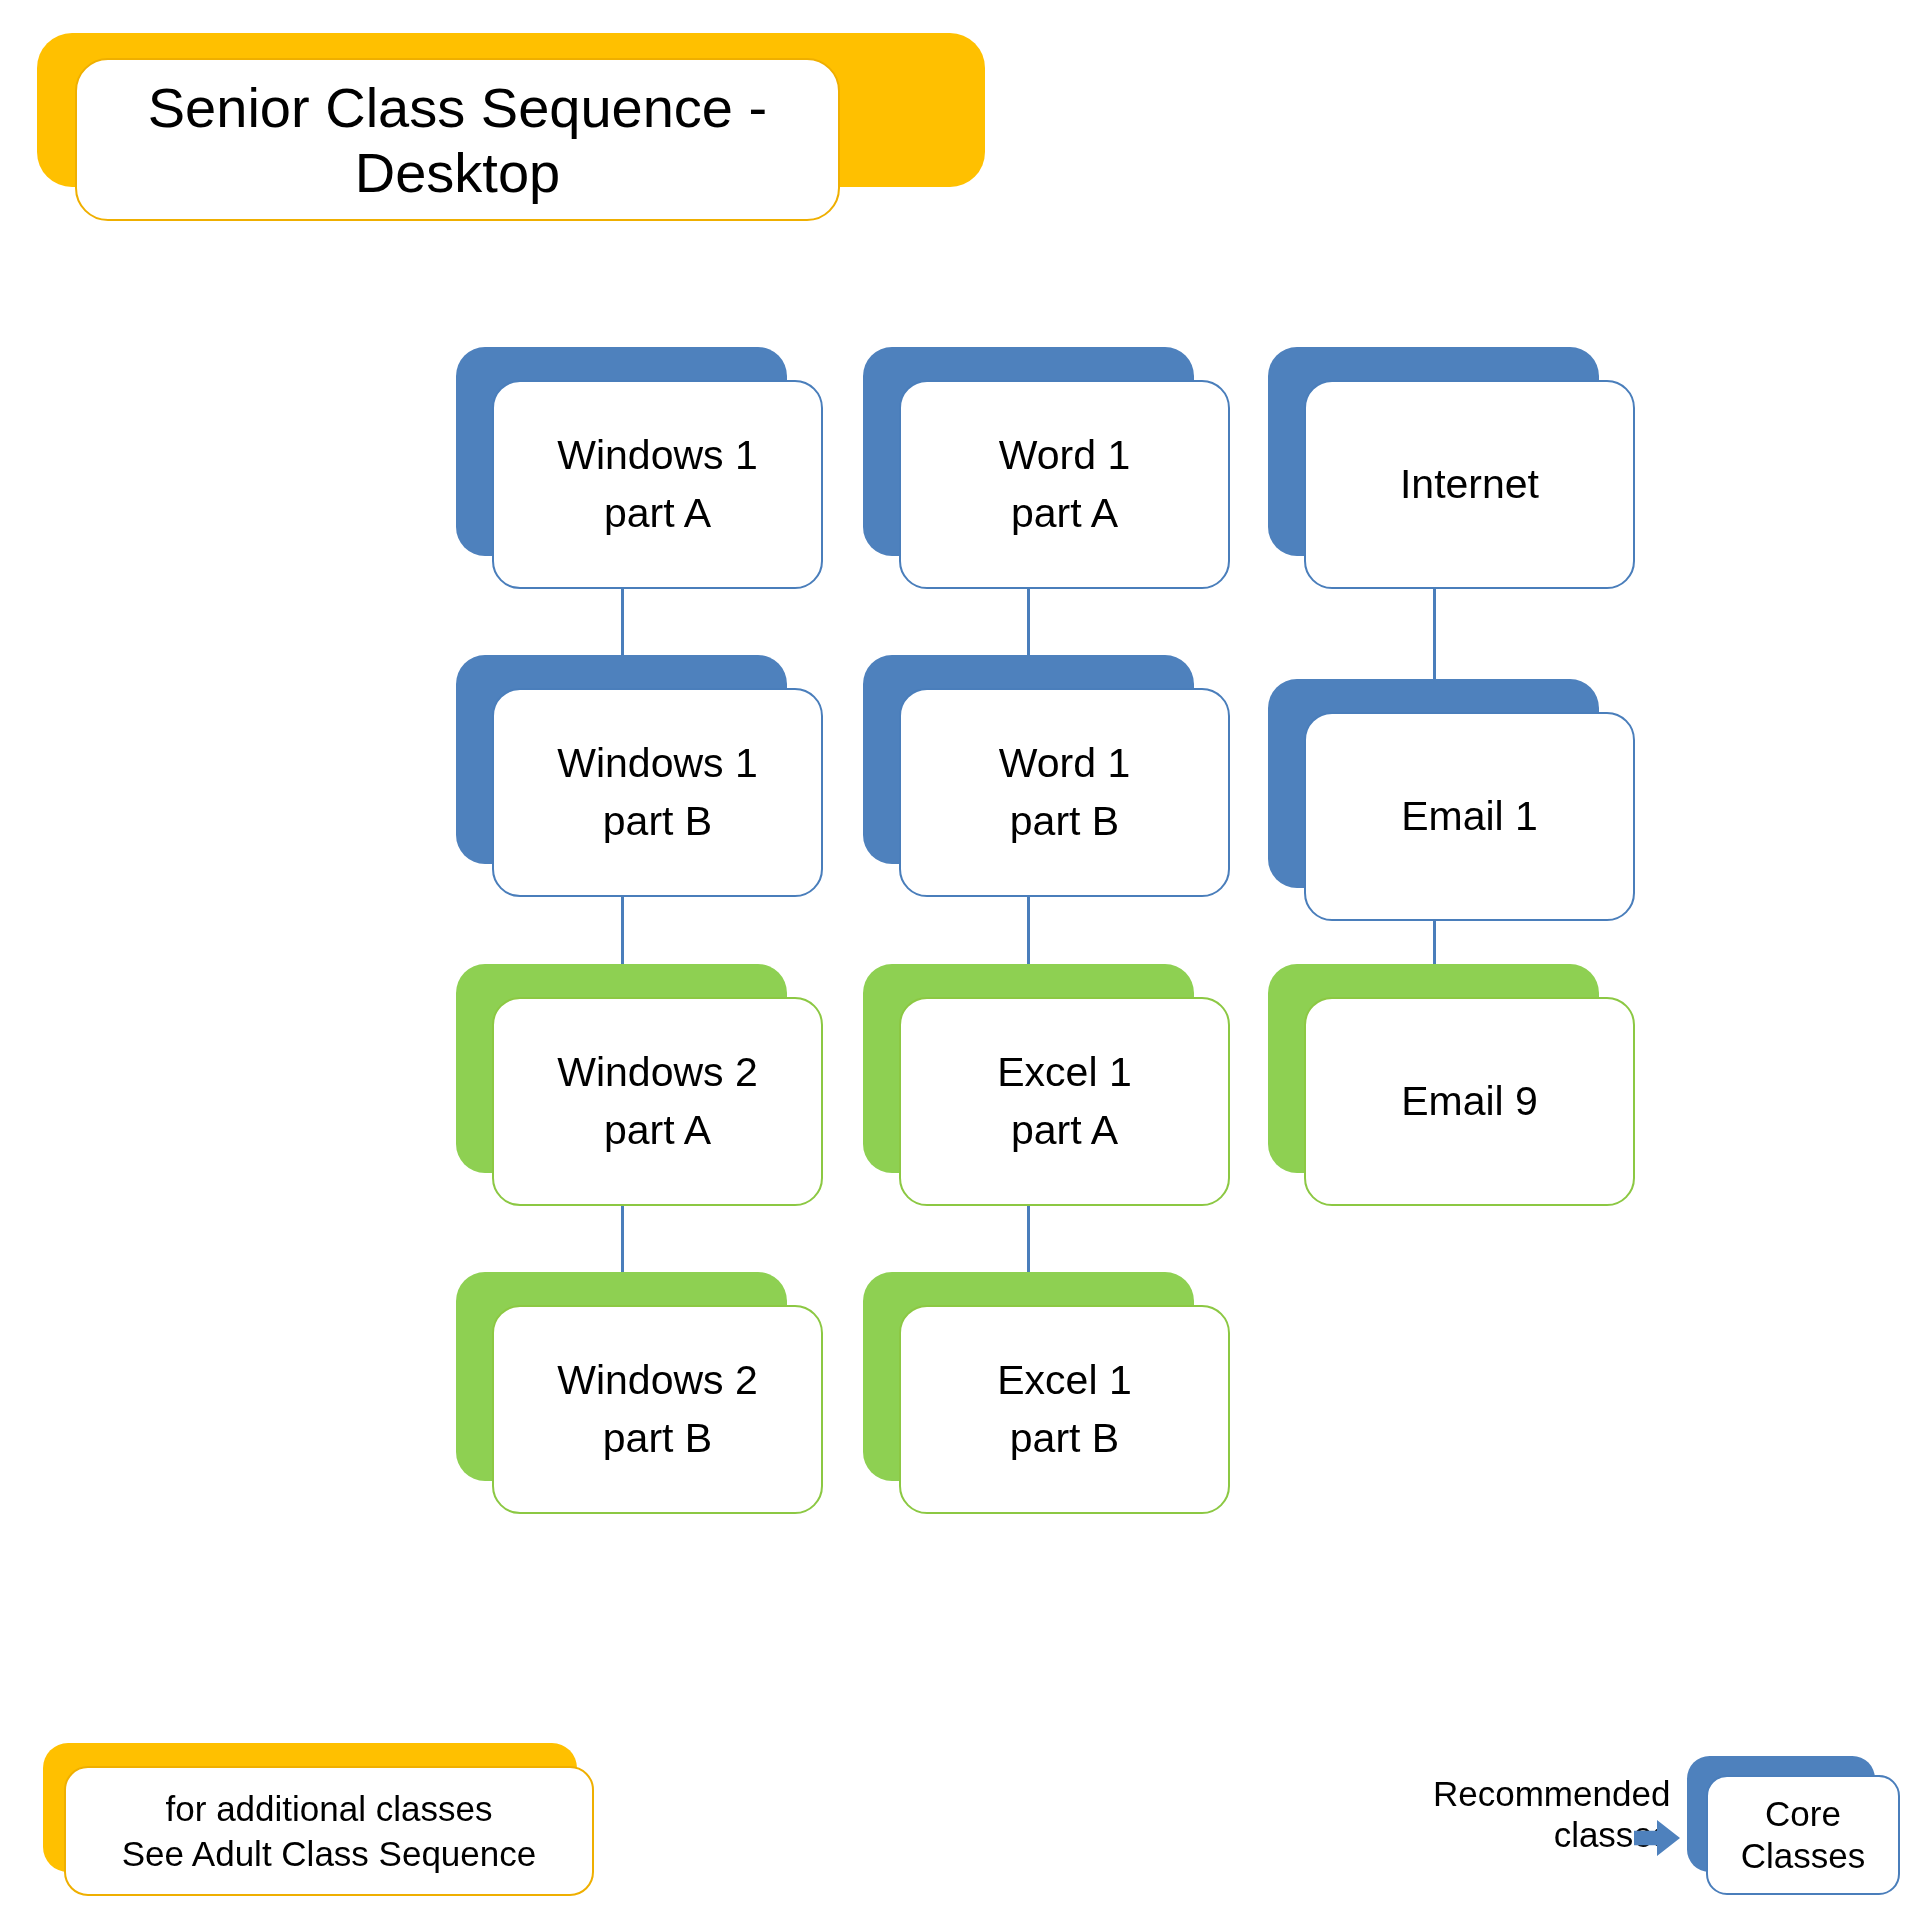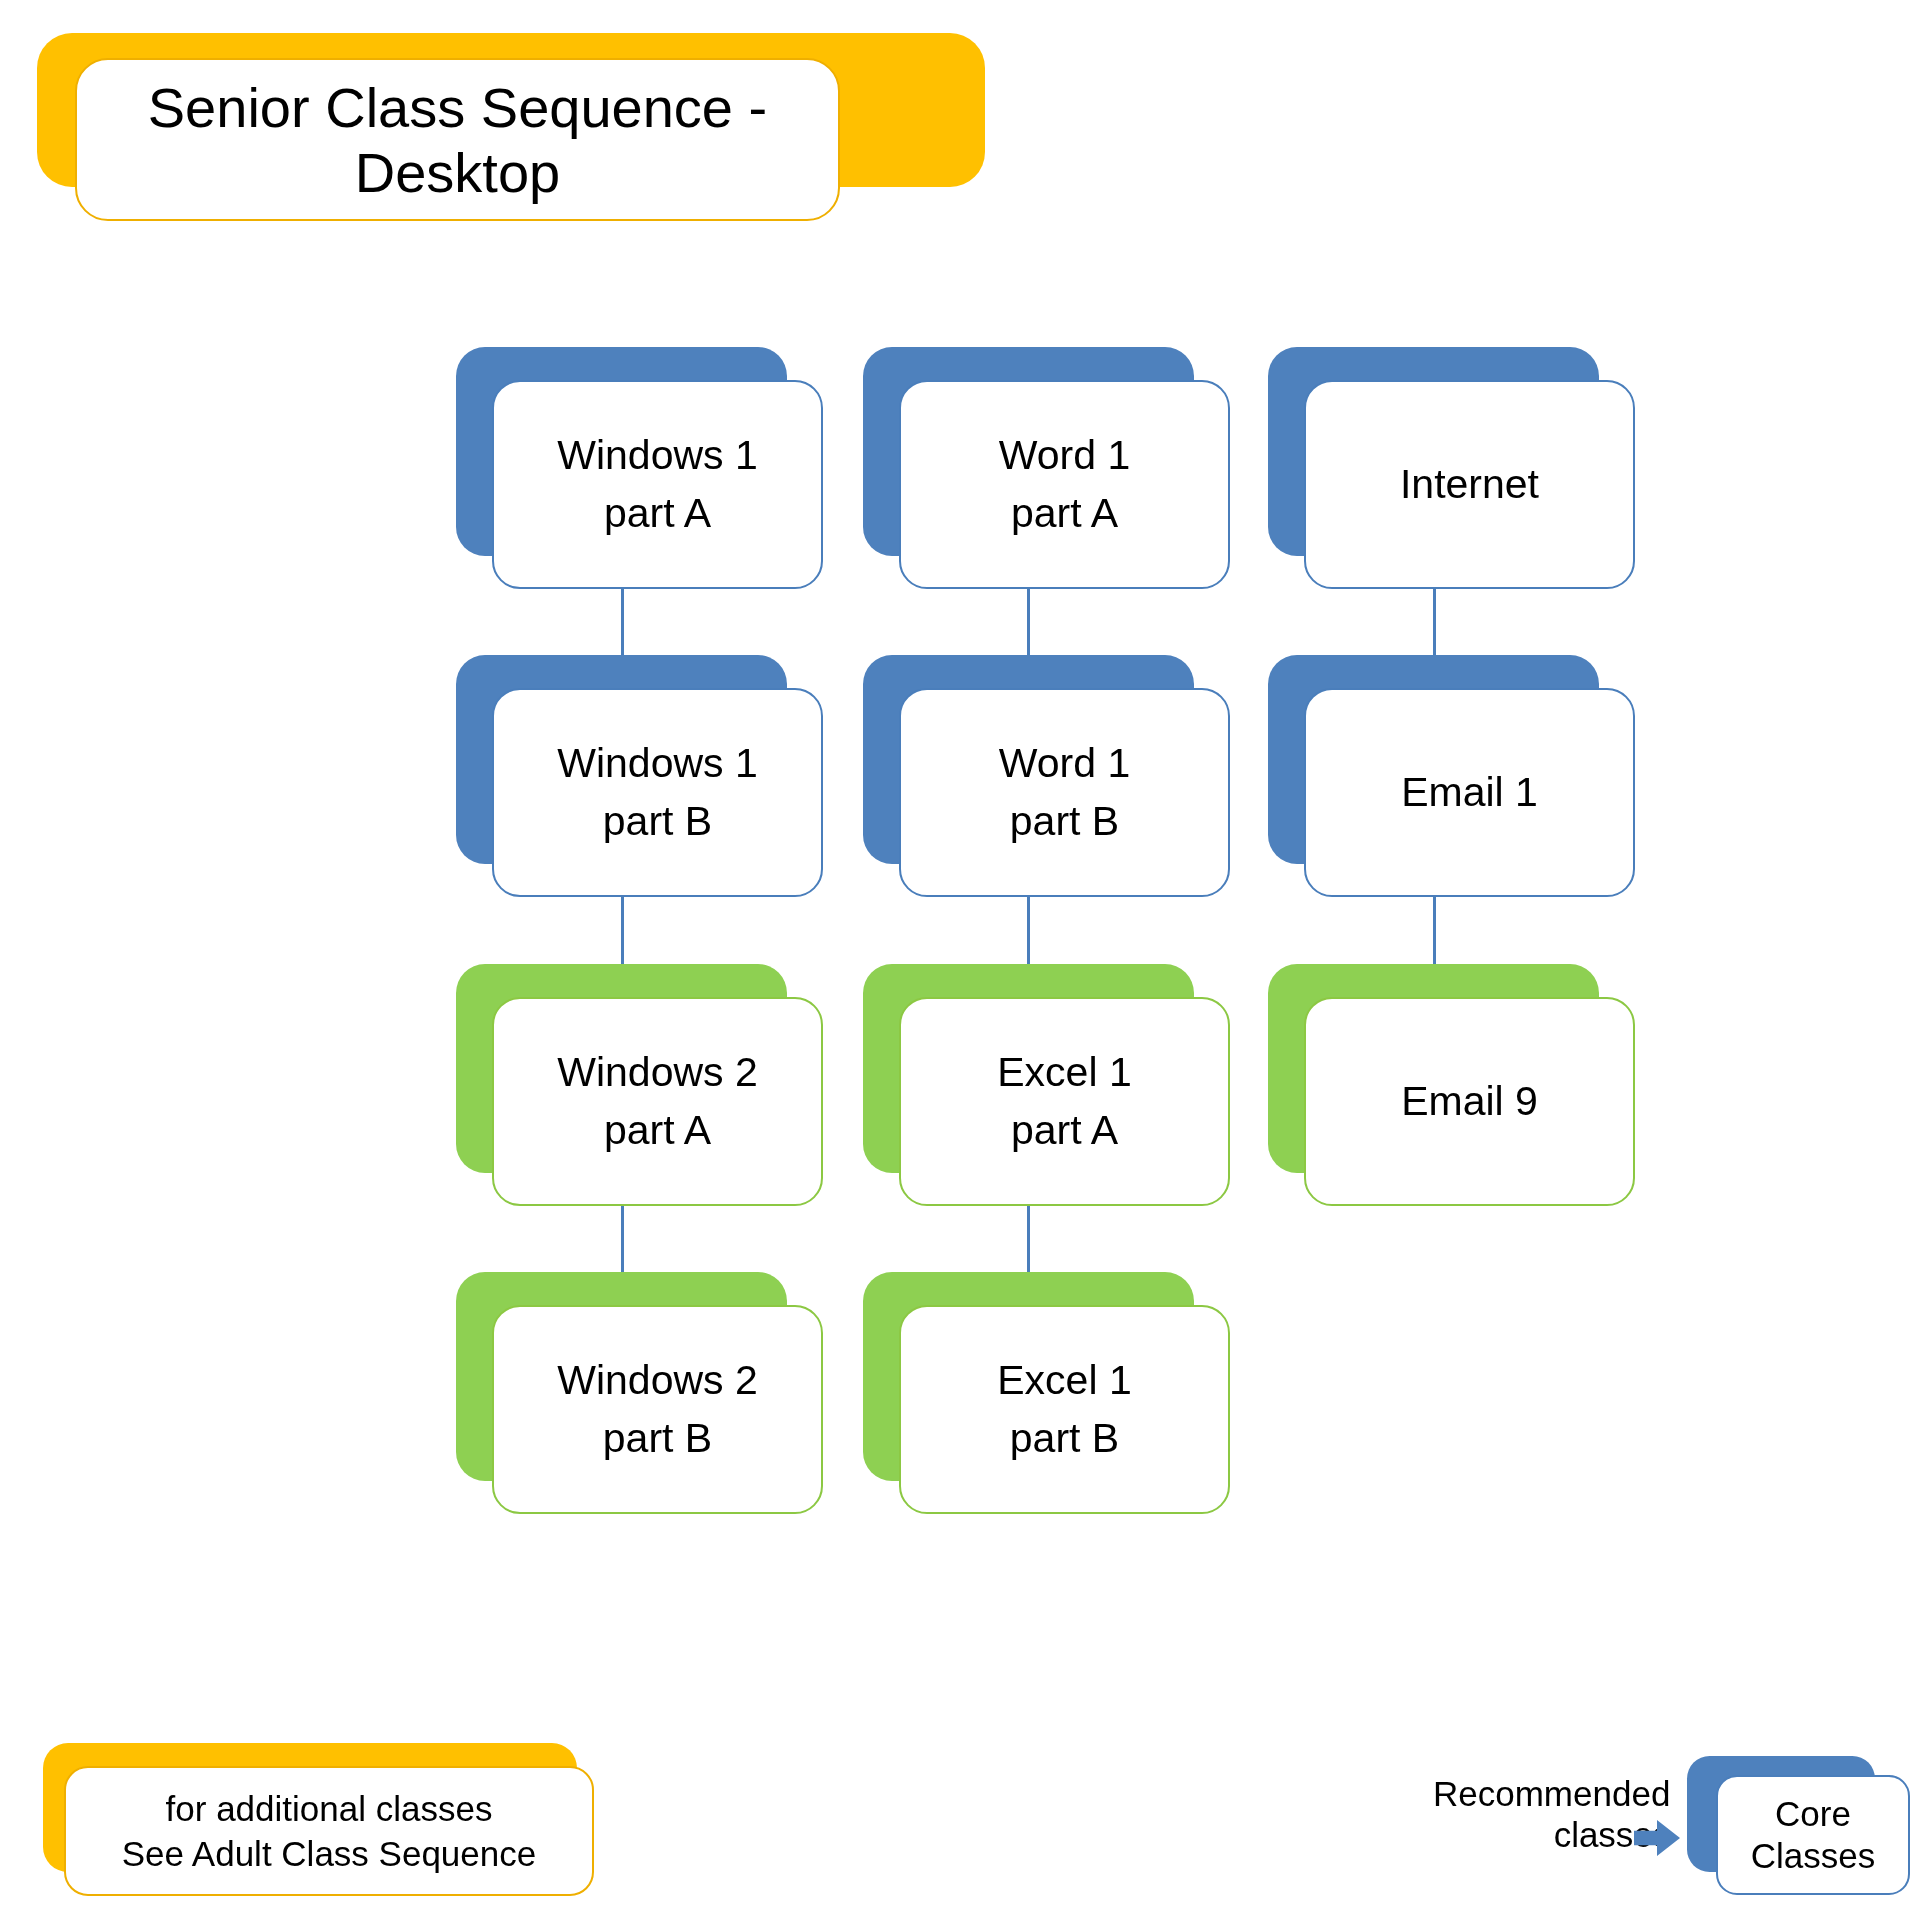--- a/index.html
+++ b/index.html
@@ -80,21 +80,21 @@
   }
   #legend-arrow {
     position: absolute;
     left: 1634px; top: 1820px;
     width: 46px; height: 36px;
     background: var(--blue);
     clip-path: polygon(0% 30%, 50% 30%, 50% 0%, 100% 50%, 50% 100%, 50% 70%, 0% 70%);
   }
   #core-group { left: 1662px; top: 1737px; width: 263px; height: 189px; }
   #core-group .card-back  { left: 25px; top: 19.4px; width: 188px; height: 116px; border-radius: 22.6px; }
-  #core-group .card-front { left: 54px; top: 38px; width: 194px; height: 120px; border-radius: 21px;
+  #core-group .card-front { left: 44px; top: 38px; width: 194px; height: 120px; border-radius: 21px;
                             font-size: 35px; line-height: 1.2; }
 </style>
 </head>
 <body>
 
 <div id="canvas">
 
   <div class="card-group scheme-yellow" id="title-group">
     <div class="card-back"></div>
     <div class="card-front">
@@ -177,21 +177,21 @@
     </div>
   </div>
 
   <div class="card-group class-group scheme-blue" style="left:1268px; top:347px;">
     <div class="card-back"></div>
     <div class="card-front">
       <span class="label-line">Internet</span>
     </div>
   </div>
 
-  <div class="card-group class-group scheme-blue" style="left:1268px; top:655px;padding-left:18px;">
+  <div class="card-group class-group scheme-blue" style="left:1268px; top:679px;padding-left:18px;">
     <div class="card-back"></div>
     <div class="card-front">
       <span class="label-line">Email 1</span>
     </div>
   </div>
 
   <div class="card-group class-group scheme-green" style="left:1268px; top:964px;">
     <div class="card-back"></div>
     <div class="card-front">
       <span class="label-line">Email 9</span>

